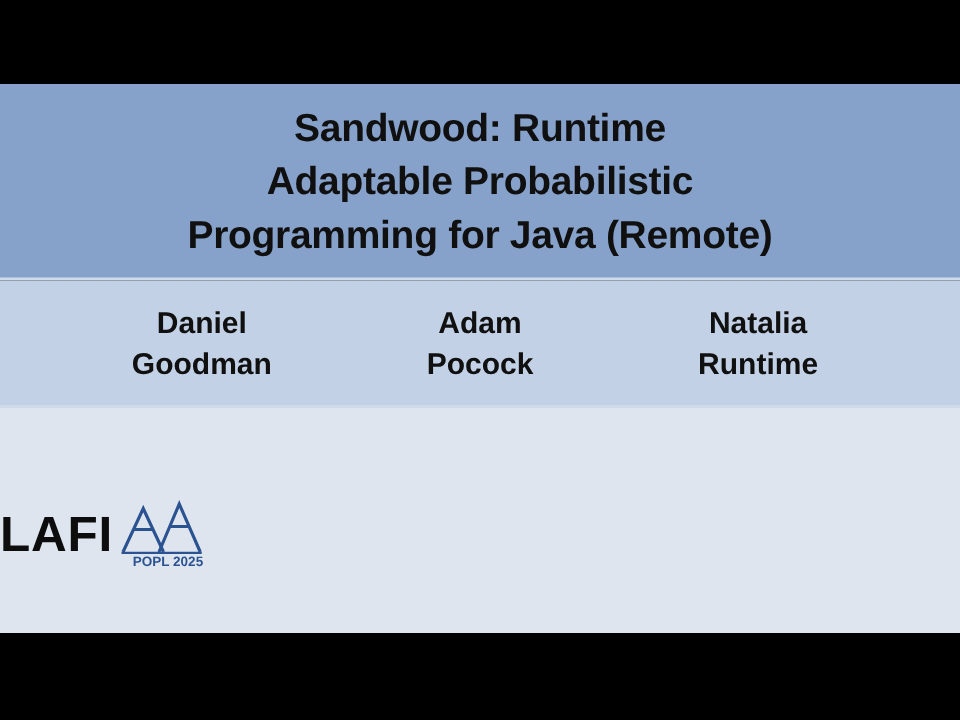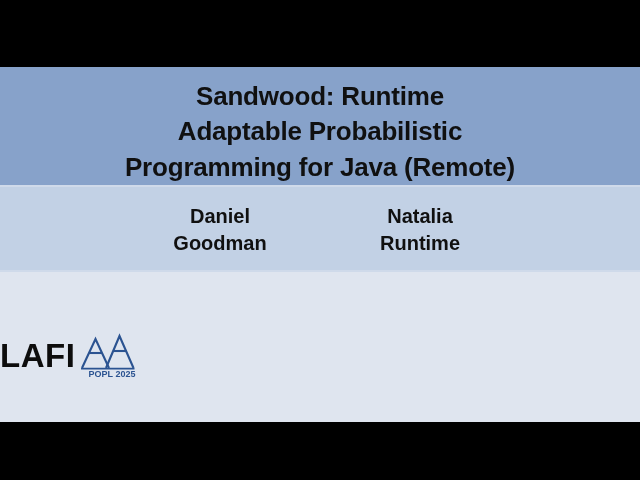--- a/index.html
+++ b/index.html
@@ -31,21 +31,21 @@
   #letterbox-bottom { top: 422px; height: 58px; }
 
   
   .band {
     position: absolute;
     left: 0;
     width: 640px;
     box-sizing: border-box;
   }
   #title-band {
-    top: 67px;
+    top: 56px;
     height: 130px;
     background: #87a2ca;
     display: flex;
     align-items: center;
     justify-content: center;
   }
   #authors-band {
     top: 187px;
     height: 85px;
     background: #c2d1e5;
@@ -133,20 +133,22 @@
 Adaptable Probabilistic
 Programming for Java (Remote)</h1>
   </div>
 
   <div class="band-divider" id="divider-1"></div>
 
   <div class="band" id="authors-band">
     <div id="authors-row">
       <div class="author" id="author-0">Daniel
 Goodman</div>
+      <div class="author" id="author-1">Adam
+Pocock</div>
       <div class="author" id="author-2">Natalia
 Runtime</div>
     </div>
   </div>
 
   <div class="band-divider" id="divider-2"></div>
 
   <div class="band" id="venue-band">
     <div id="venue-name">LAFI</div>
 

